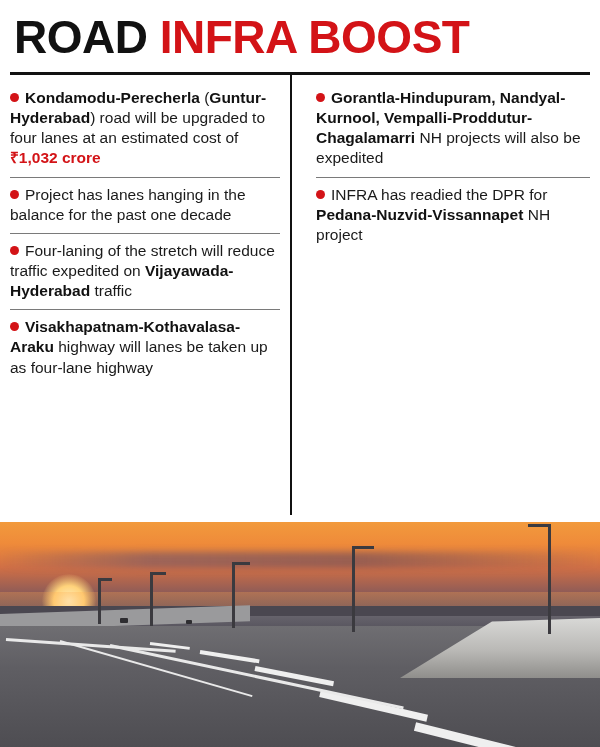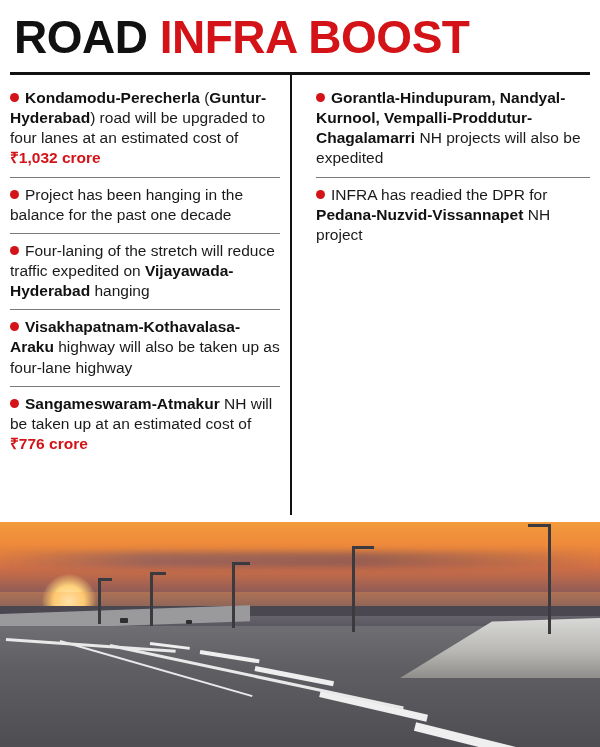--- a/index.html
+++ b/index.html
@@ -191,30 +191,27 @@
   </div>
 
   <div class="rule-top"></div>
 
   <div class="cols">
     <div class="col col-left">
         <div class="item">
           <p><span class="bullet"></span><b>Kondamodu-Perecherla </b><span>(</span><b>Guntur-Hyderabad</b><span>) road will be upgraded to four lanes at an estimated cost of </span><span class="red">₹1,032 crore</span></p>
         </div>
         <div class="item">
-          <p><span class="bullet"></span><span>Project has been hanging in the balance for the past one decade</span></p>
-        </div>
-        <div class="item">
-          <p><span class="bullet"></span><span>Four-laning of the stretch will reduce traffic expedited on </span><b>Vijayawada-Hyderabad</b><span> hanging</span></p>
-        </div>
-        <div class="item">
-          <p><span class="bullet"></span><b>Visakhapatnam-Kothavalasa-Araku</b><span> highway will also be taken up as four-lane highway</span></p>
-        </div>
-        <div class="item">
-          <p><span class="bullet"></span><b>Sangameswaram-Atmakur</b><span> NH will be taken up at an estimated cost of </span><span class="red">₹776 crore</span></p>
+          <p><span class="bullet"></span><span>Project has lanes hanging in the balance for the past one decade</span></p>
+        </div>
+        <div class="item">
+          <p><span class="bullet"></span><span>Four-laning of the stretch will reduce traffic expedited on </span><b>Vijayawada-Hyderabad</b><span> traffic</span></p>
+        </div>
+        <div class="item">
+          <p><span class="bullet"></span><b>Visakhapatnam-Kothavalasa-Araku</b><span> highway will lanes be taken up as four-lane highway</span></p>
         </div>
       </div>
     <div class="col col-right">
         <div class="item">
           <p><span class="bullet"></span><b>Gorantla-Hindupuram, Nandyal-Kurnool, Vempalli-Proddutur-Chagalamarri</b><span> NH projects will also be expedited</span></p>
         </div>
         <div class="item">
           <p><span class="bullet"></span><span>INFRA has readied the DPR for </span><b>Pedana-Nuzvid-Vissannapet</b><span> NH project</span></p>
         </div>
       </div>

